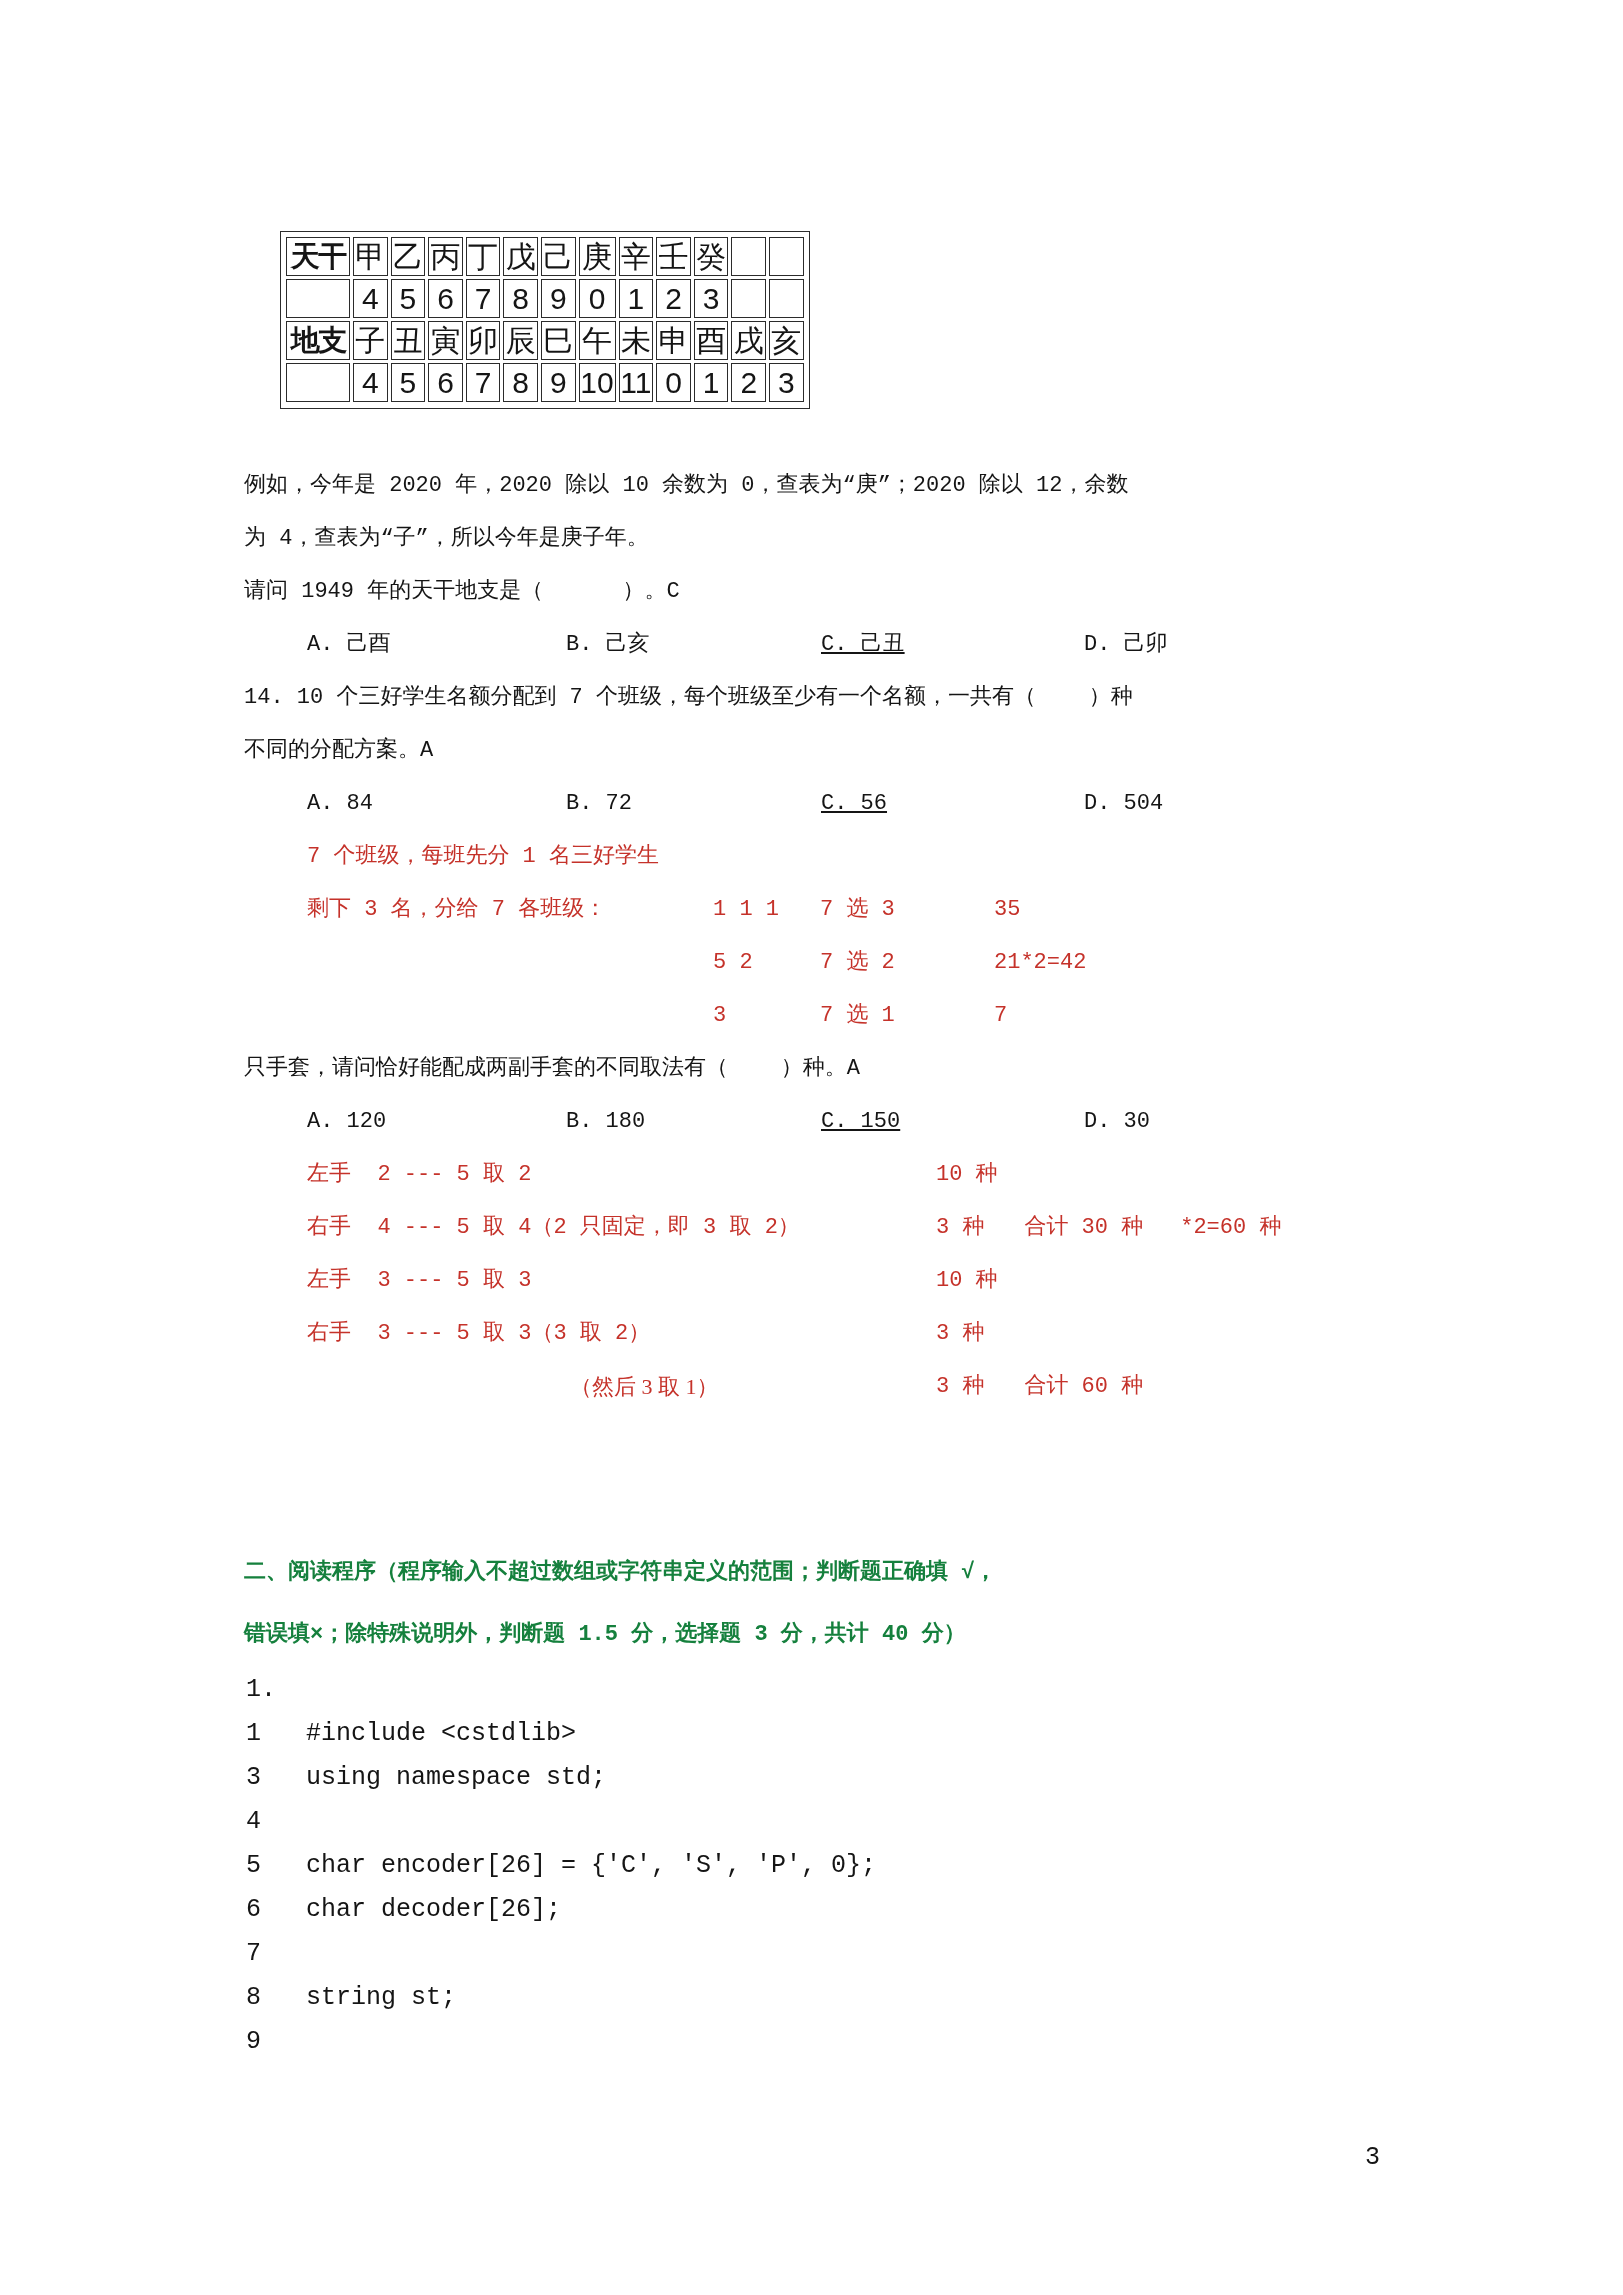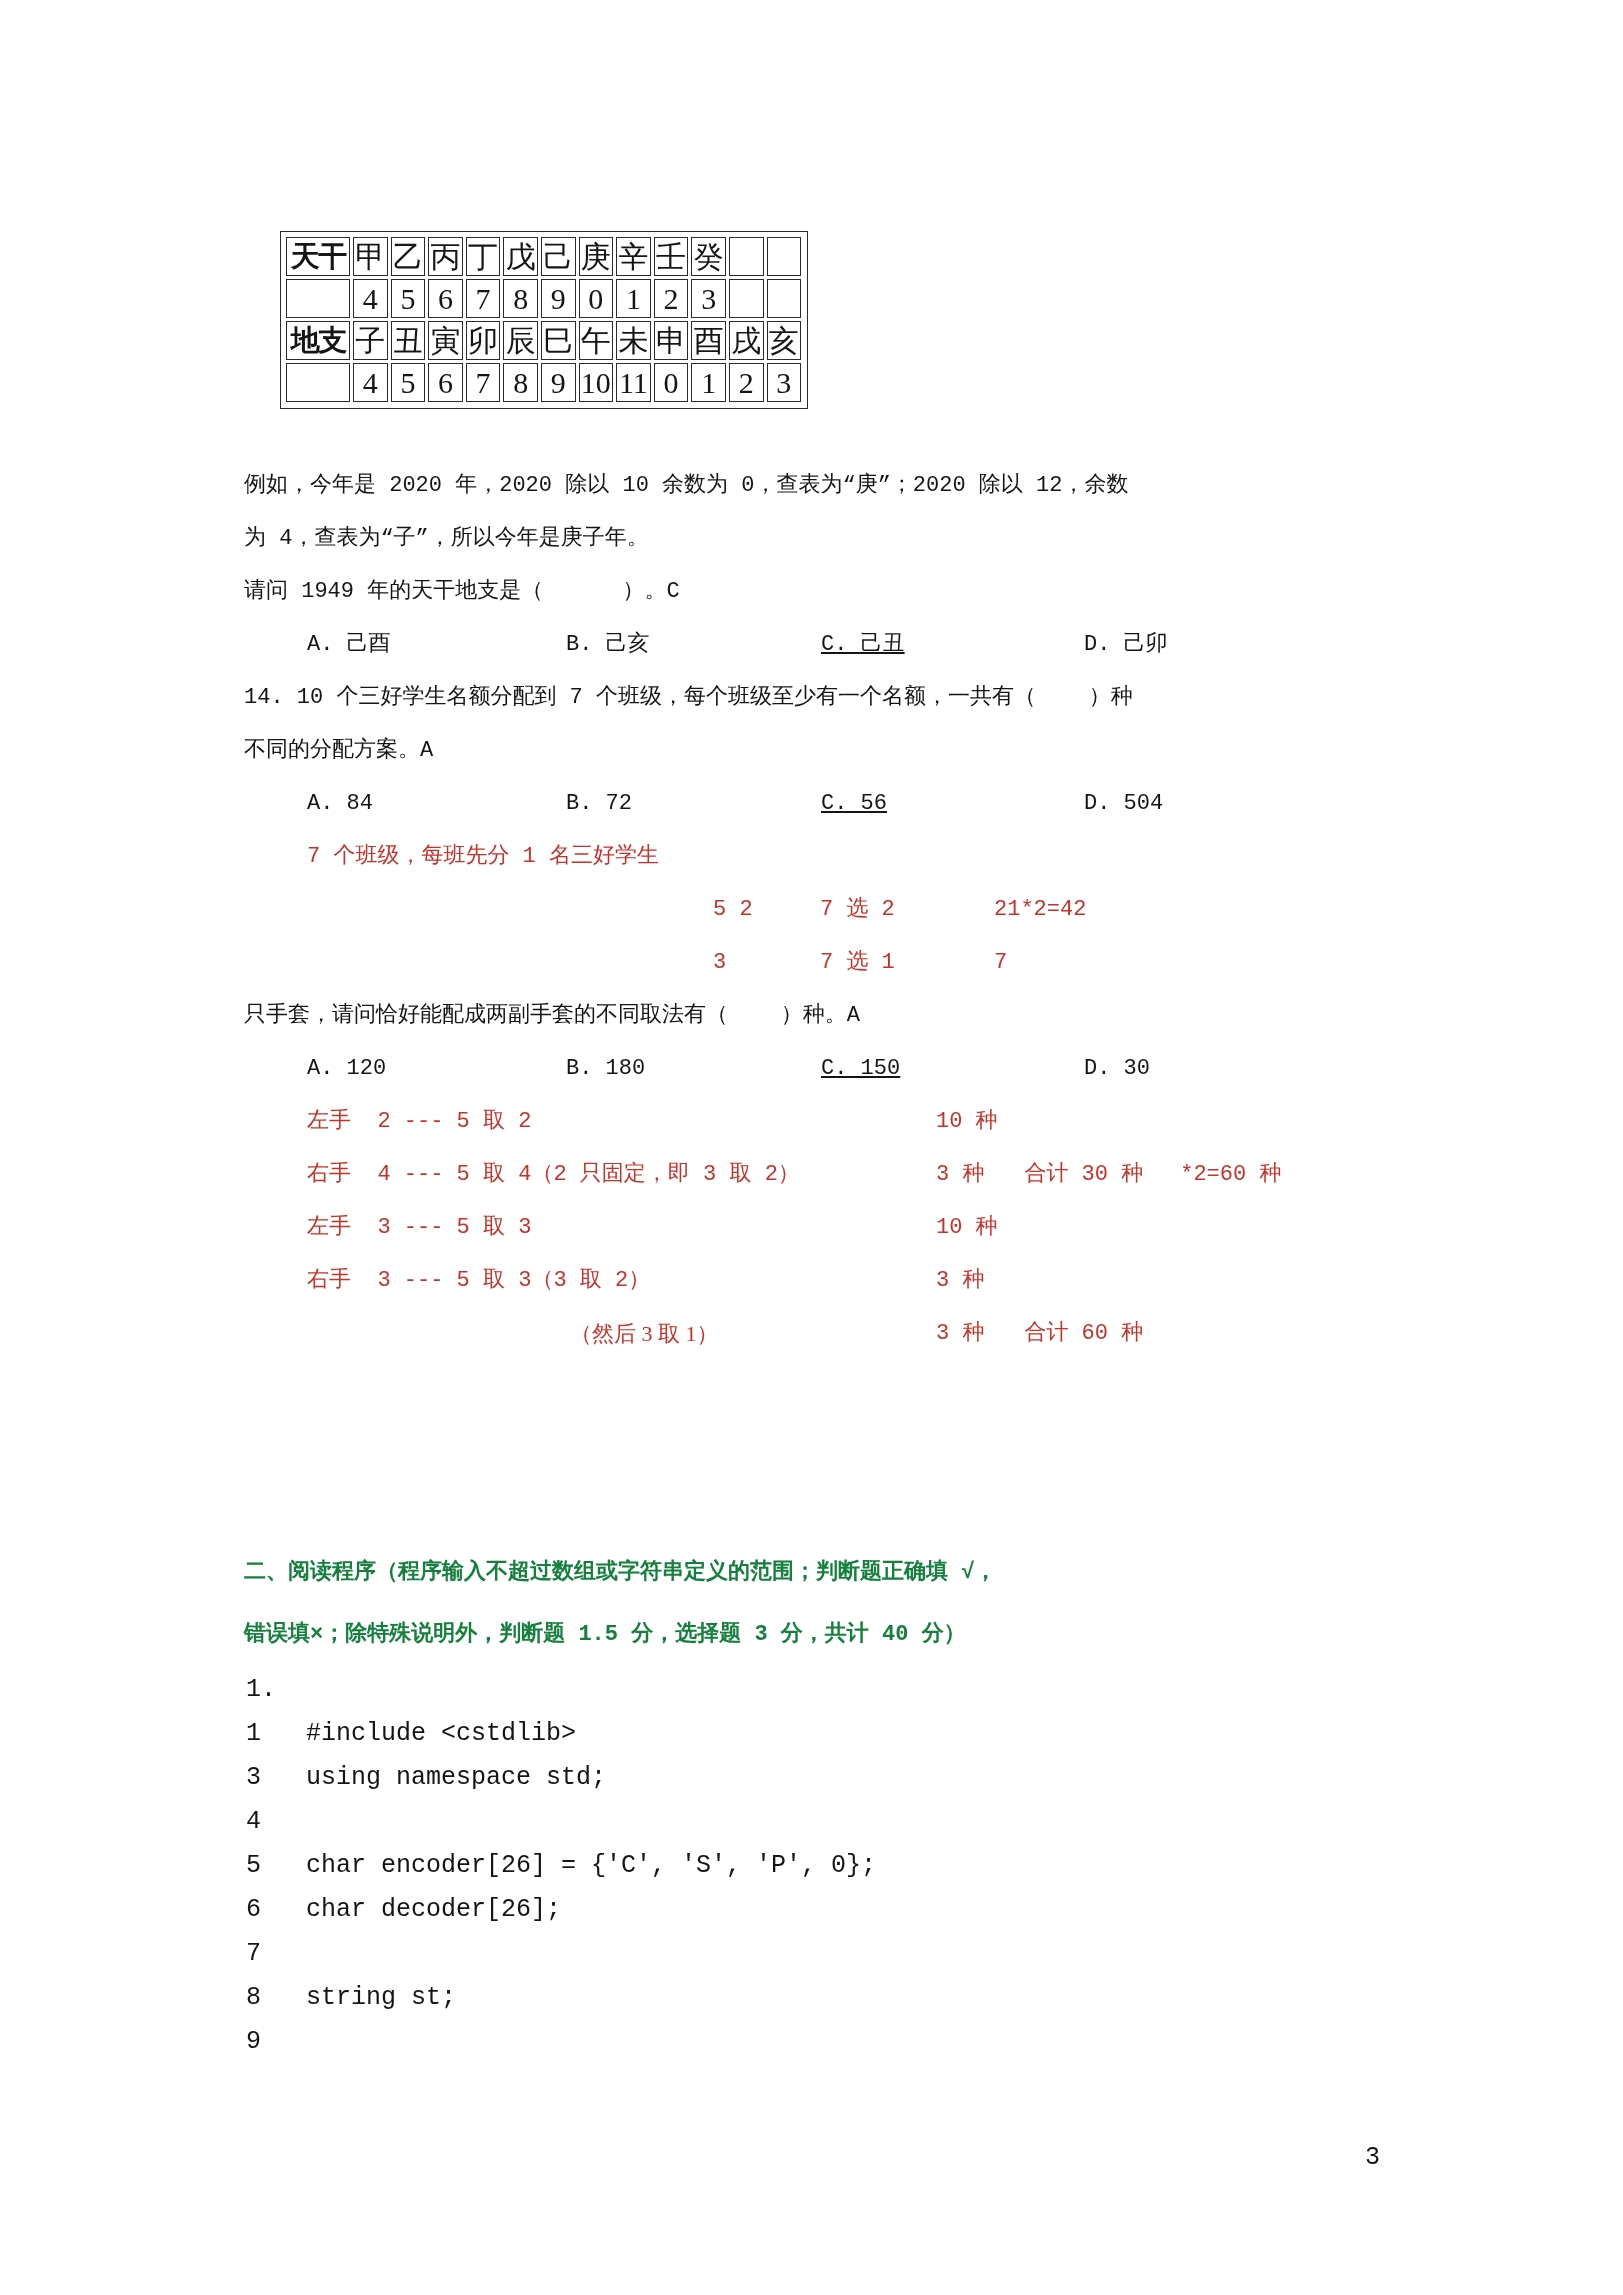--- a/index.html
+++ b/index.html
@@ -19,21 +19,21 @@
     background:#fff;
   }
   table.lookup{
     border-collapse:separate;
     border-spacing:3.2px;
   }
   table.lookup td{
     border:1.6px solid #2b2b2b;
     width:31px;height:37px;
     text-align:center;vertical-align:middle;
-    font-family:Liberation Serif, serif;
+    font-family:Liberation Sans, sans-serif;
     font-size:30px;line-height:1;
     padding:0 0.8px;
     white-space:nowrap;
   }
   table.lookup td.lbl{
     width:60px;
     font-weight:bold;
     font-size:29px;
     letter-spacing:-1.6px;
   }
@@ -166,20 +166,26 @@
     <div class="opt-row">
       <span class="opt opt-a">A. 84</span>
       <span class="opt opt-b">B. 72</span>
       <span class="opt opt-c">C. 56</span>
       <span class="opt">D. 504</span>
     </div>
 
     <div class="line red" style="padding-left:63px">7 个班级，每班先分 1 名三好学生</div>
 
     <div class="work-row red">
+      <span class="w-lead">剩下 3 名，分给 7 各班级：</span>
+      <span class="w-c2">1 1 1</span>
+      <span class="w-c3">7 选 3</span>
+      <span>35</span>
+    </div>
+    <div class="work-row red">
       <span class="w-lead"></span>
       <span class="w-c2">5 2</span>
       <span class="w-c3">7 选 2</span>
       <span>21*2=42</span>
     </div>
     <div class="work-row red">
       <span class="w-lead"></span>
       <span class="w-c2">3</span>
       <span class="w-c3">7 选 1</span>
       <span>7</span>

